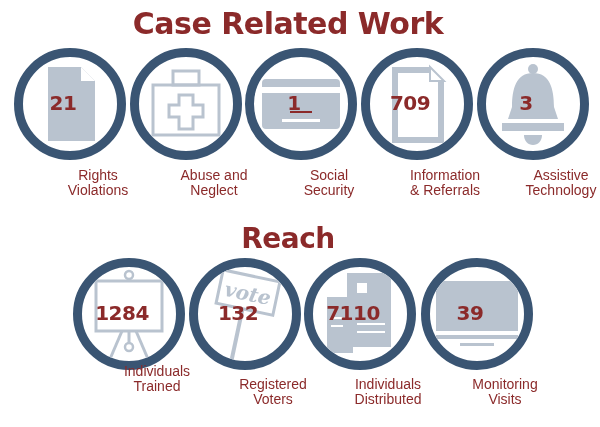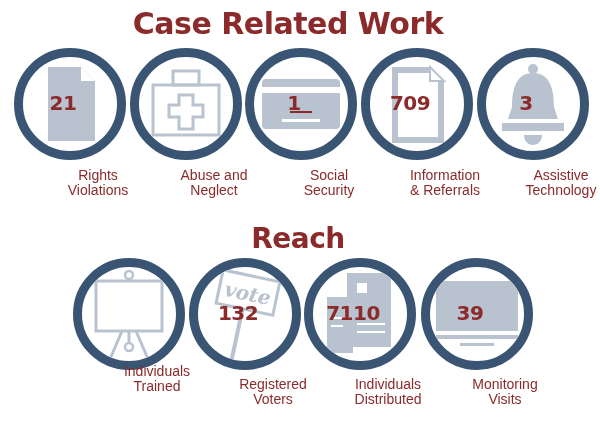--- a/index.html
+++ b/index.html
@@ -1,19 +1,19 @@
 <!DOCTYPE html>
 <html><head>
 <meta charset="utf-8">
 <style>
   html,body{margin:0;padding:0;background:#ffffff;}
   body{width:600px;height:427px;position:relative;overflow:hidden;font-family:"Liberation Sans","DejaVu Sans",sans-serif;}
   .heading{position:absolute;left:0;width:576px;text-align:center;color:#8b2a2a;font-weight:bold;font-family:"DejaVu Sans","Liberation Sans",sans-serif;letter-spacing:-0.5px;}
   .h1{top:6px;font-size:30px;}
-  .h2{top:222px;font-size:28px;padding-left:10px;}
+  .h2{top:222px;font-size:28px;}
   .ring{position:absolute;width:94px;height:94px;border:9px solid #3a5573;border-radius:50%;background:#fff;overflow:hidden;}
   .ring svg{position:absolute;left:0;top:0;width:94px;height:94px;}
   .num{position:absolute;left:0;width:80px;top:34px;text-align:center;color:#8b2a2a;font-weight:bold;font-size:20px;font-family:"DejaVu Sans","Liberation Sans",sans-serif;letter-spacing:-0.5px;}
   .label{position:absolute;width:140px;text-align:center;color:#8b2a2a;font-size:14px;line-height:15px;margin-left:29px;}
 </style>
 </head>
 <body>
 
 <div class="heading h1">Case Related Work</div>
 
@@ -86,20 +86,21 @@
 
 <div class="ring" style="left:73px;top:258px;">
   <svg viewBox="0 0 94 94">
     <circle cx="47" cy="8" r="4" fill="none" stroke="#b9c3cf" stroke-width="2.5"></circle>
     <rect x="14" y="14" width="66" height="50" fill="none" stroke="#b9c3cf" stroke-width="3"></rect>
     <line x1="47" y1="64" x2="47" y2="80" stroke="#b9c3cf" stroke-width="3"></line>
     <line x1="40" y1="64" x2="28" y2="92" stroke="#b9c3cf" stroke-width="3"></line>
     <line x1="54" y1="64" x2="66" y2="92" stroke="#b9c3cf" stroke-width="3"></line>
     <circle cx="47" cy="80" r="4" fill="#fff" stroke="#b9c3cf" stroke-width="2.5"></circle>
   </svg>
+  <div class="num">1284</div>
 </div>
 <div class="label" style="left:58px;top:364px;">
   <div>Individuals</div>
   <div>Trained</div>
 </div>
 
 <div class="ring" style="left:189px;top:258px;">
   <svg viewBox="0 0 94 94">
     <g transform="rotate(12 47 30)">
       <rect x="20" y="8" width="58" height="34" fill="#fff" stroke="#b9c3cf" stroke-width="3"></rect>

